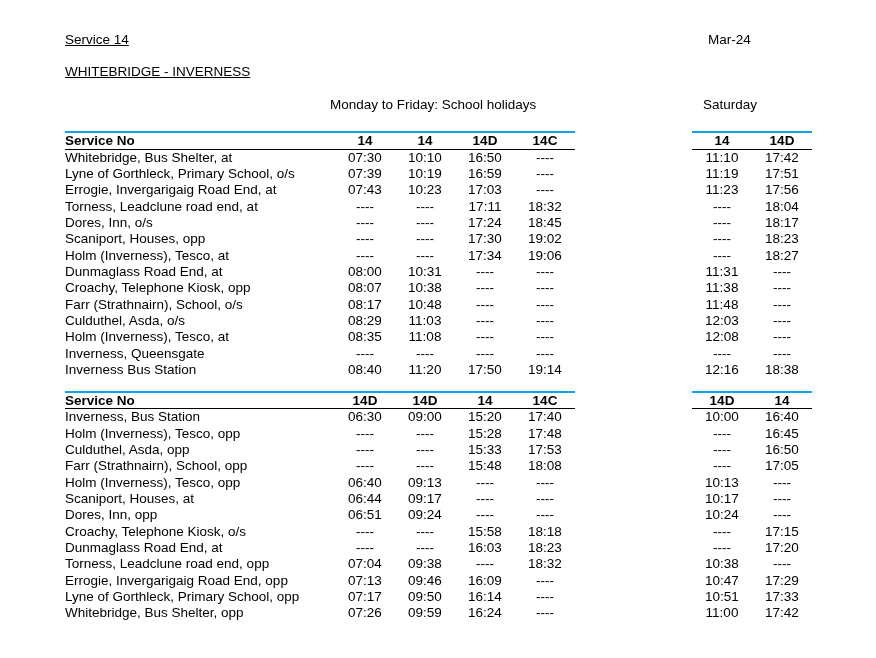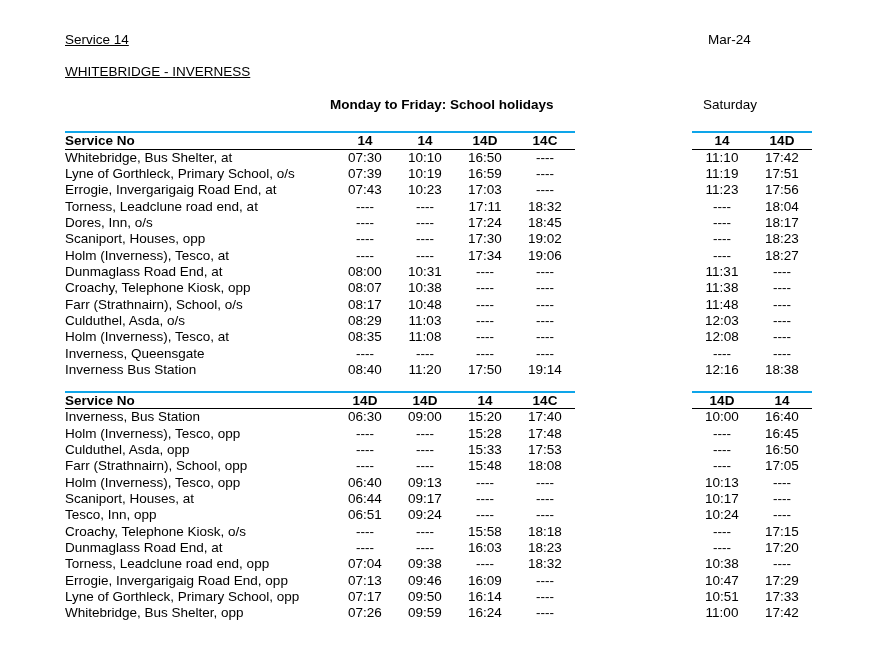--- a/index.html
+++ b/index.html
@@ -10,21 +10,21 @@
     height: 658px;
     background: #ffffff;
     color: #000000;
     font-family: "Liberation Sans", "DejaVu Sans", sans-serif;
     font-size: 13.5px;
   }
   .u { text-decoration: underline; }
   .service-title { position: absolute; left: 65px; top: 32px; }
   .date-label    { position: absolute; left: 708px; top: 32px; }
   .route-title   { position: absolute; left: 65px; top: 64px; }
-  .wk-head  { position: absolute; left: 330px; top: 97px; font-weight: bold; }
+  .wk-head  { position: absolute; left: 330px; top: 97px; font-weight: normal; }
   .sat-head { position: absolute; left: 690px; top: 97px; font-weight: normal; margin-left: 13px; }
   #tables { position: absolute; left: 65px; top: 131px; }
   .t-table {
     display: grid;
     grid-template-columns: 270px 60px 60px 60px 60px 117px 60px 60px;
   }
   .t-table + .t-table { margin-top: 12.5px; }
   .cell {
     height: 16.35px;
     line-height: 16.35px;
@@ -223,21 +223,21 @@
         <div class="cell time">10:13</div>
         <div class="cell time">----</div>
         <div class="cell name">Scaniport, Houses, at</div>
         <div class="cell time">06:44</div>
         <div class="cell time">09:17</div>
         <div class="cell time">----</div>
         <div class="cell time">----</div>
         <div class="cell gap"></div>
         <div class="cell time">10:17</div>
         <div class="cell time">----</div>
-        <div class="cell name">Tesco, Inn, opp</div>
+        <div class="cell name">Dores, Inn, opp</div>
         <div class="cell time">06:51</div>
         <div class="cell time">09:24</div>
         <div class="cell time">----</div>
         <div class="cell time">----</div>
         <div class="cell gap"></div>
         <div class="cell time">10:24</div>
         <div class="cell time">----</div>
         <div class="cell name">Croachy, Telephone Kiosk, o/s</div>
         <div class="cell time">----</div>
         <div class="cell time">----</div>

